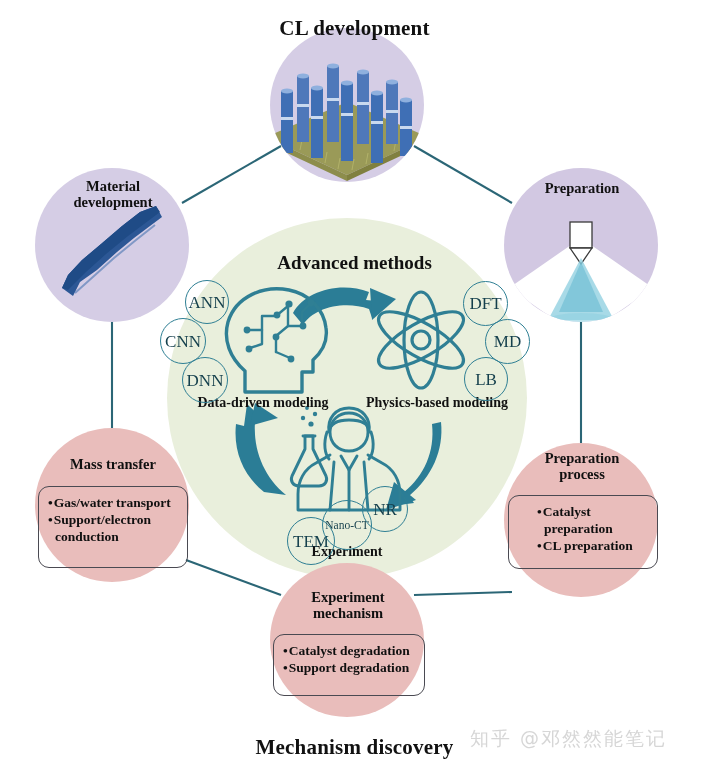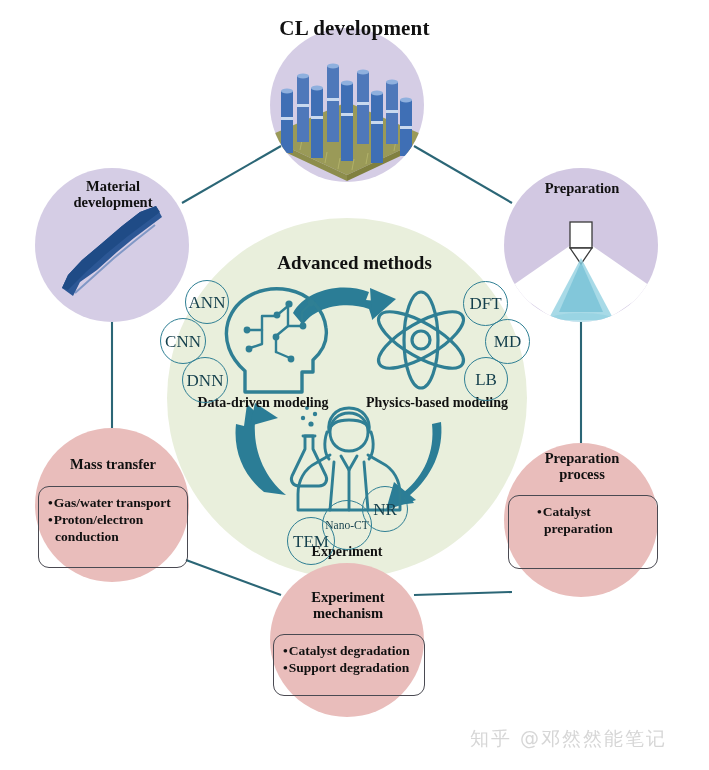--- a/index.html
+++ b/index.html
@@ -319,20 +319,21 @@
       <g fill="#2f7f94" stroke="none">
         <circle cx="311" cy="424" r="2.6"></circle>
           <circle cx="303" cy="418" r="2.2"></circle>
         <circle cx="315" cy="414" r="2.2"></circle>
           <circle cx="307" cy="408" r="1.9"></circle>
       </g>
     </g>
   </svg>
 
   <div class="section-title" id="title-top">CL development</div>
+  <div class="section-title" id="title-bottom">Mechanism discovery</div>
 
 
   <div class="node-label" style="left:42px; top:178px; width:142px;">
     <div>Material</div>
     <div>development</div>
   </div>
 
   <div class="node-label" style="left:511px; top:180px; width:142px;">
     <div>Preparation</div>
   </div>
@@ -347,28 +348,29 @@
   </div>
 
   <div class="node-label" style="left:277px; top:589px; width:142px;">
     <div>Experiment</div>
     <div>mechanism</div>
   </div>
 
   <div class="bullet-box" style="left:38px; top:486px; width:150px; height:82px;">
     <ul>
       <li>Gas/water transport</li>
-      <li>Proton/electron</li>
+      <li>Support/electron</li>
       <li class="cont">conduction</li>
     </ul>
   </div>
 
   <div class="bullet-box" style="left:508px; top:495px; width:150px; height:74px;padding-left:28px;">
     <ul>
       <li>Catalyst preparation</li>
+      <li>CL preparation</li>
     </ul>
   </div>
 
   <div class="bullet-box" style="left:273px; top:634px; width:152px; height:62px;">
     <ul>
       <li>Catalyst degradation</li>
       <li>Support degradation</li>
     </ul>
   </div>
 

